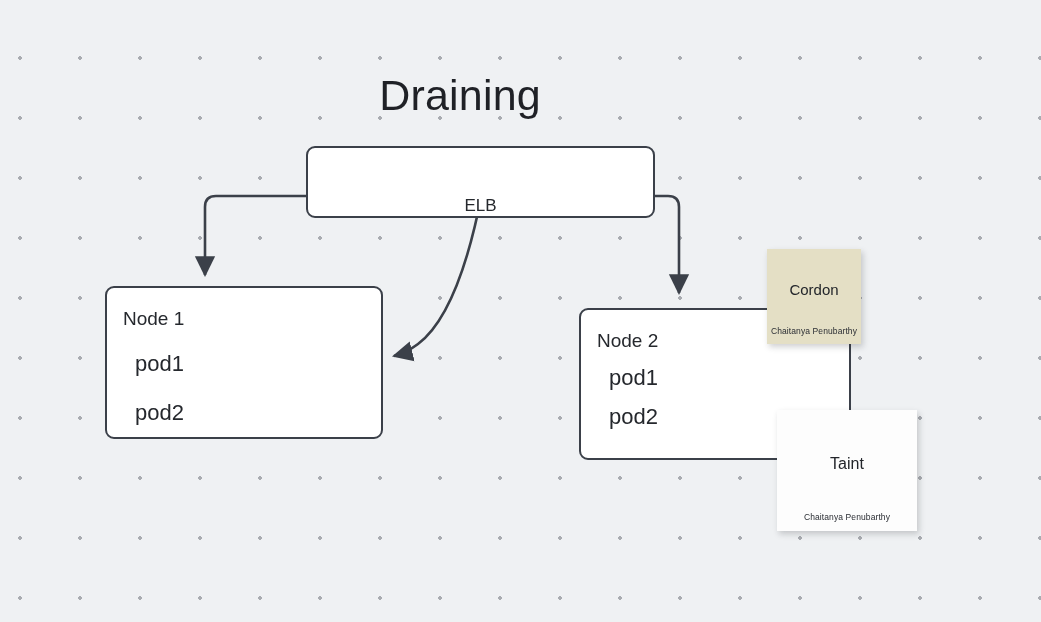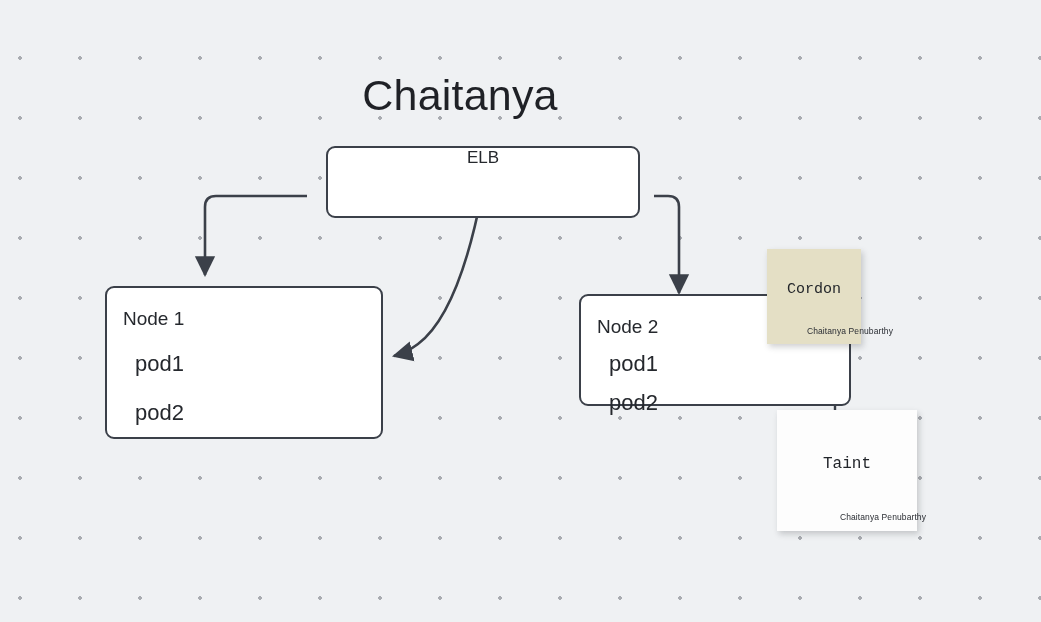--- a/index.html
+++ b/index.html
@@ -51,43 +51,42 @@
     position: absolute;
     background: #ffffff;
     border: 2.4px solid #3b4049;
     border-radius: 9px;
     box-sizing: border-box;
     z-index: 3;
   }
   #elb-box {
     left: 306px;
     top: 146px;
-    width: 314px;
+    width: 349px;
     height: 72px;
     display: flex;
-    align-items: flex-start;
+    align-items: flex-end;
     justify-content: center;
-    margin-left: 20px;
   }
   #elb-label {
     font-size: 17px;
     color: #25282d;
     line-height: 20px;
   }
   #node1-box {
     left: 105px;
     top: 286px;
     width: 278px;
     height: 153px;
   }
   #node2-box {
     left: 579px;
-    top: 294px;
+    top: 308px;
     width: 272px;
-    height: 112px;
+    height: 152px;
     text-decoration: underline;
   }
   .node-title {
     position: absolute;
     left: 16px;
     top: 20px;
     font-size: 19px;
     color: #25282d;
     line-height: 22px;
     white-space: nowrap;
@@ -112,32 +111,30 @@
     box-shadow: 2px 3px 6px rgba(40,44,52,0.22);
   }
   .sticky-title {
     position: absolute;
     left: 0;
     width: 100%;
     text-align: center;
     font-size: 15px;
     color: #22252a;
     line-height: 18px;
-    font-family: Liberation Mono, monospace;
   }
   .sticky-author {
     position: absolute;
     left: 0;
     width: 100%;
     text-align: center;
     font-size: 8.5px;
     color: #2a2d33;
     line-height: 11px;
     letter-spacing: 0.1px;
-    margin-left: 36px;
   }
   #cordon-note {
     left: 767px;
     top: 249px;
     width: 94px;
     height: 95px;
     background: #e4dfc5;
     z-index: 5;
   }
   #cordon-note .sticky-title { top: 32px; }
@@ -152,21 +149,21 @@
     z-index: 5;
   }
   #taint-note .sticky-title { top: 45px; font-size: 16px; }
   #taint-note .sticky-author { top: 102px; }
 </style>
 </head>
 <body>
 
 <div id="canvas">
 
-  <div id="diagram-title">Chaitanya</div>
+  <div id="diagram-title">Draining</div>
 
   <svg id="connectors" viewBox="0 0 1041 622" xmlns="http://www.w3.org/2000/svg">
     <defs>
       <marker id="arrowhead" markerWidth="9" markerHeight="9" refX="7.2" refY="4.5" orient="auto" markerUnits="strokeWidth">
         <path d="M0,0.6 L8,4.5 L0,8.4 z" fill="#3b4049"></path>
       </marker>
     </defs>
 
     <path d="M307,196 L216,196 Q205,196 205,207 L205,275" fill="none" stroke="#3b4049" stroke-width="2.6" marker-end="url(#arrowhead)"></path>
 

